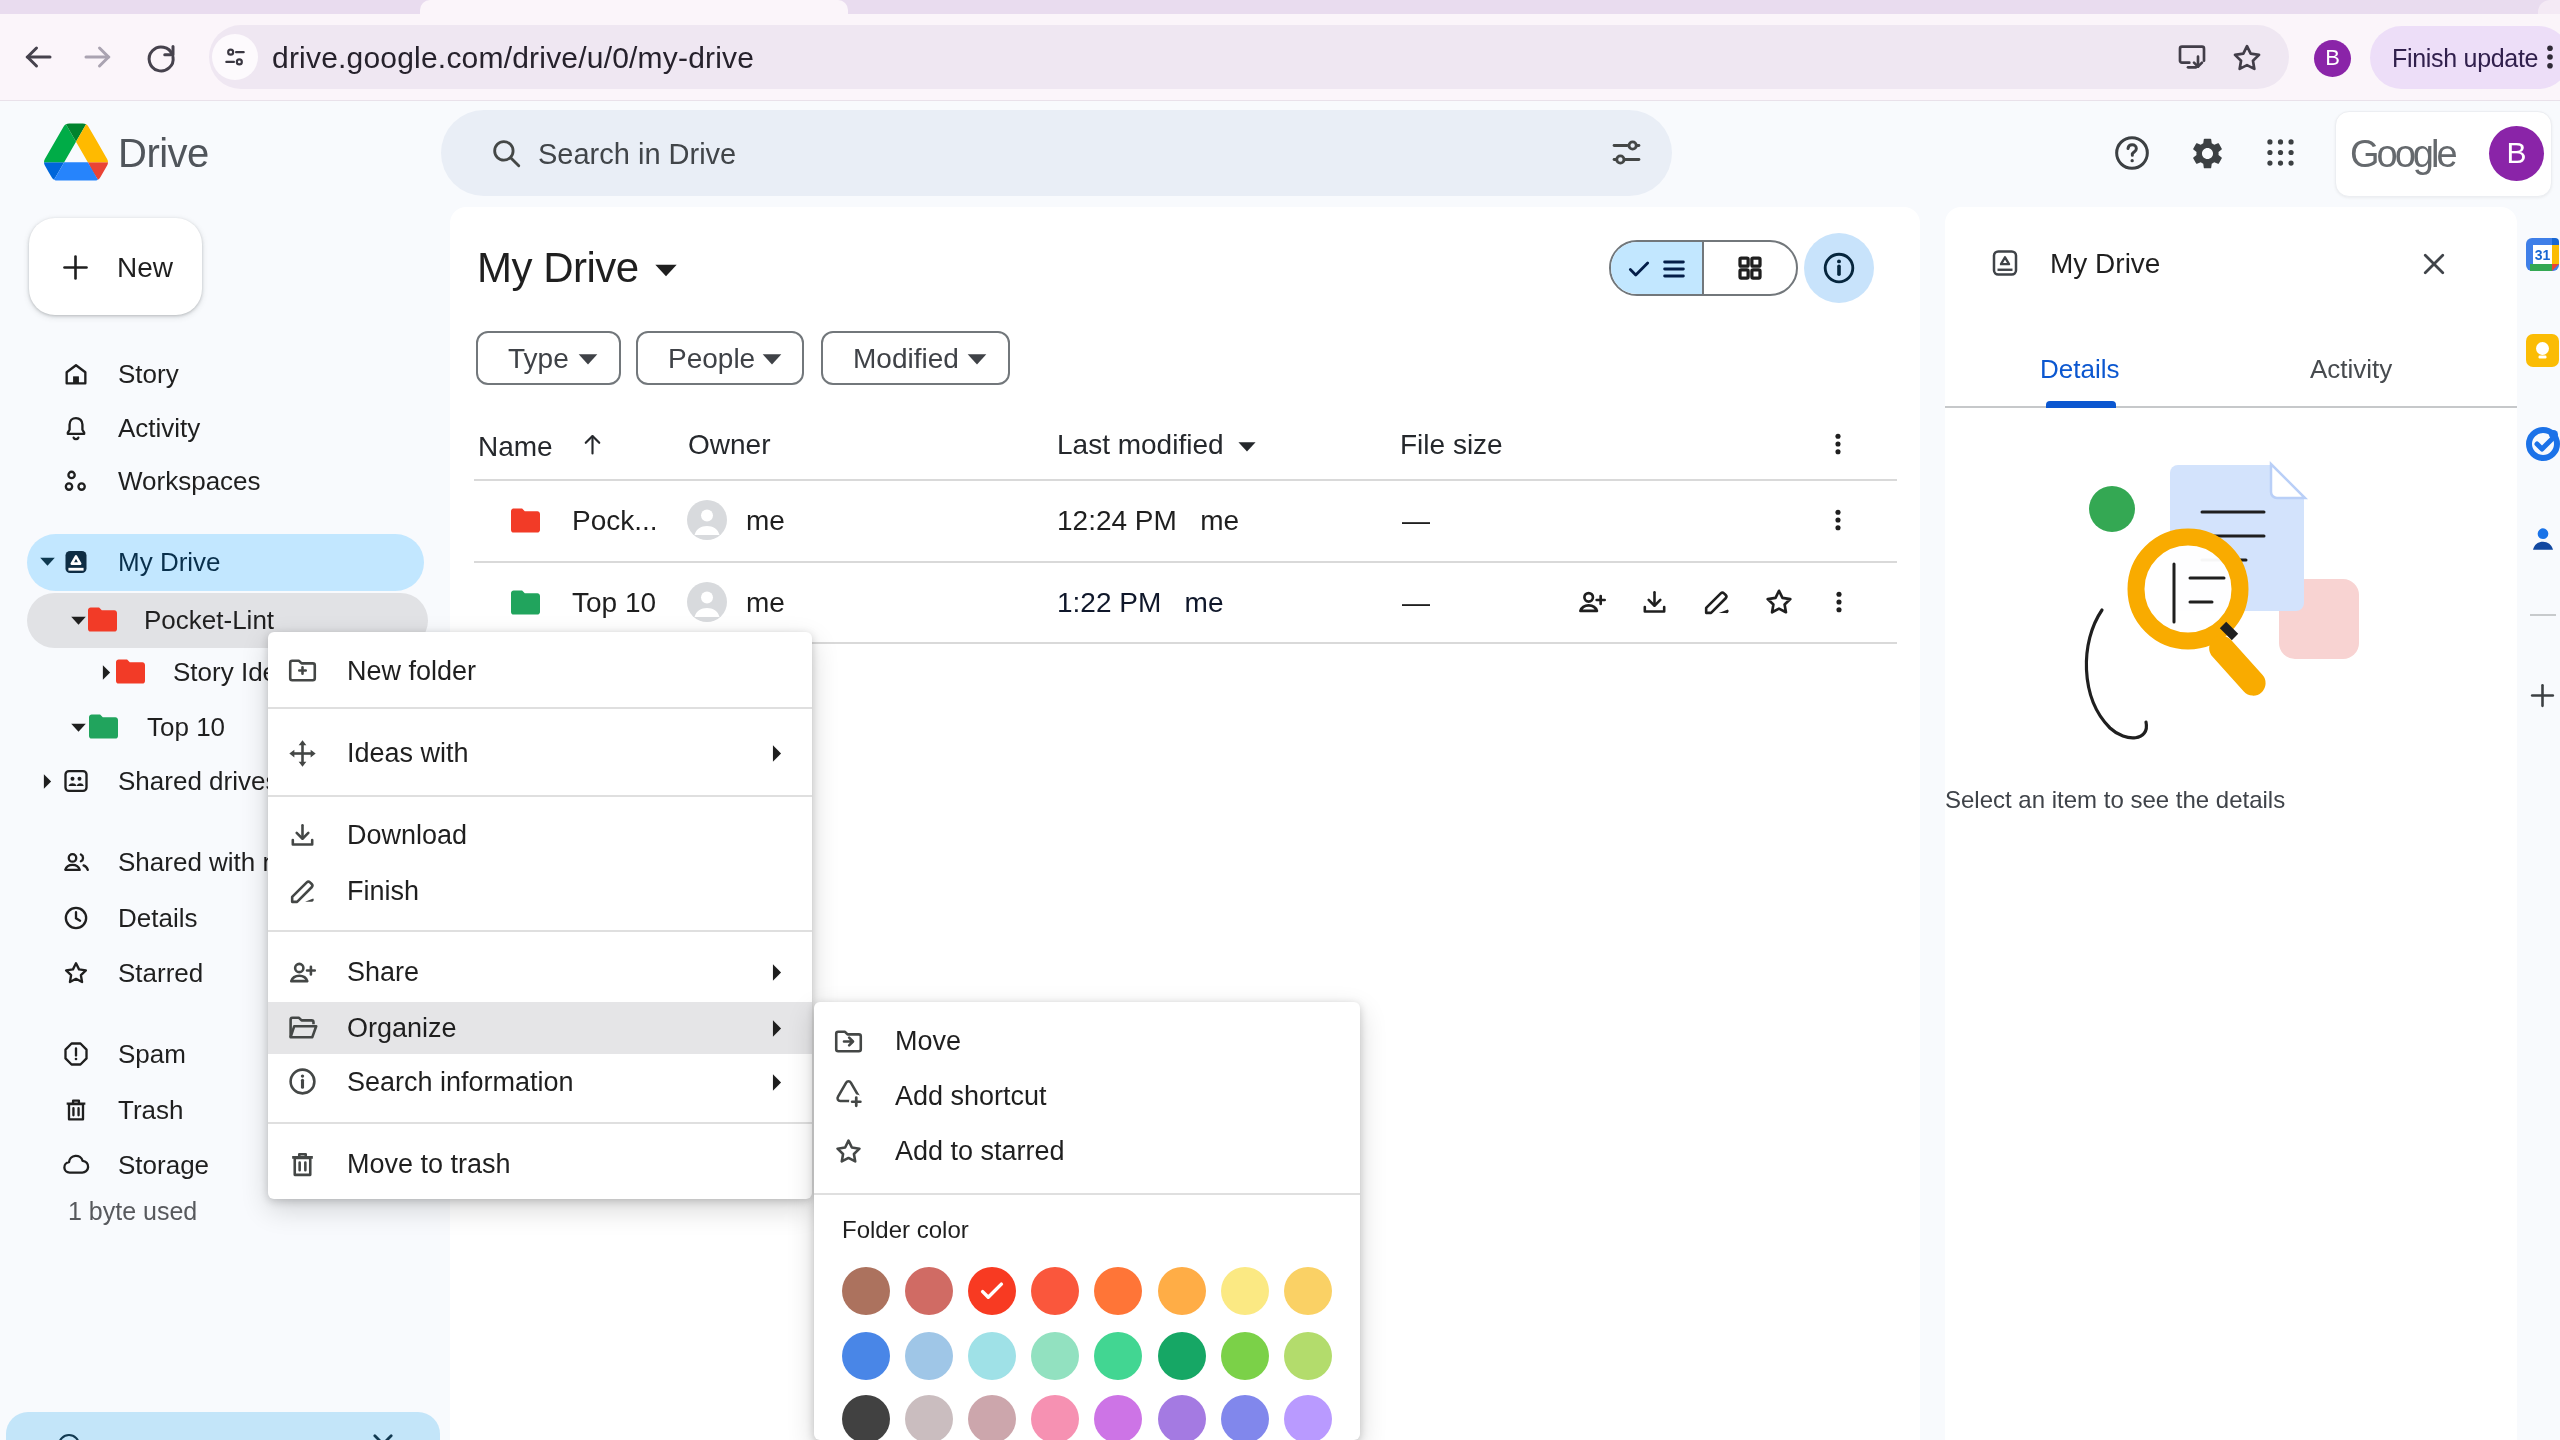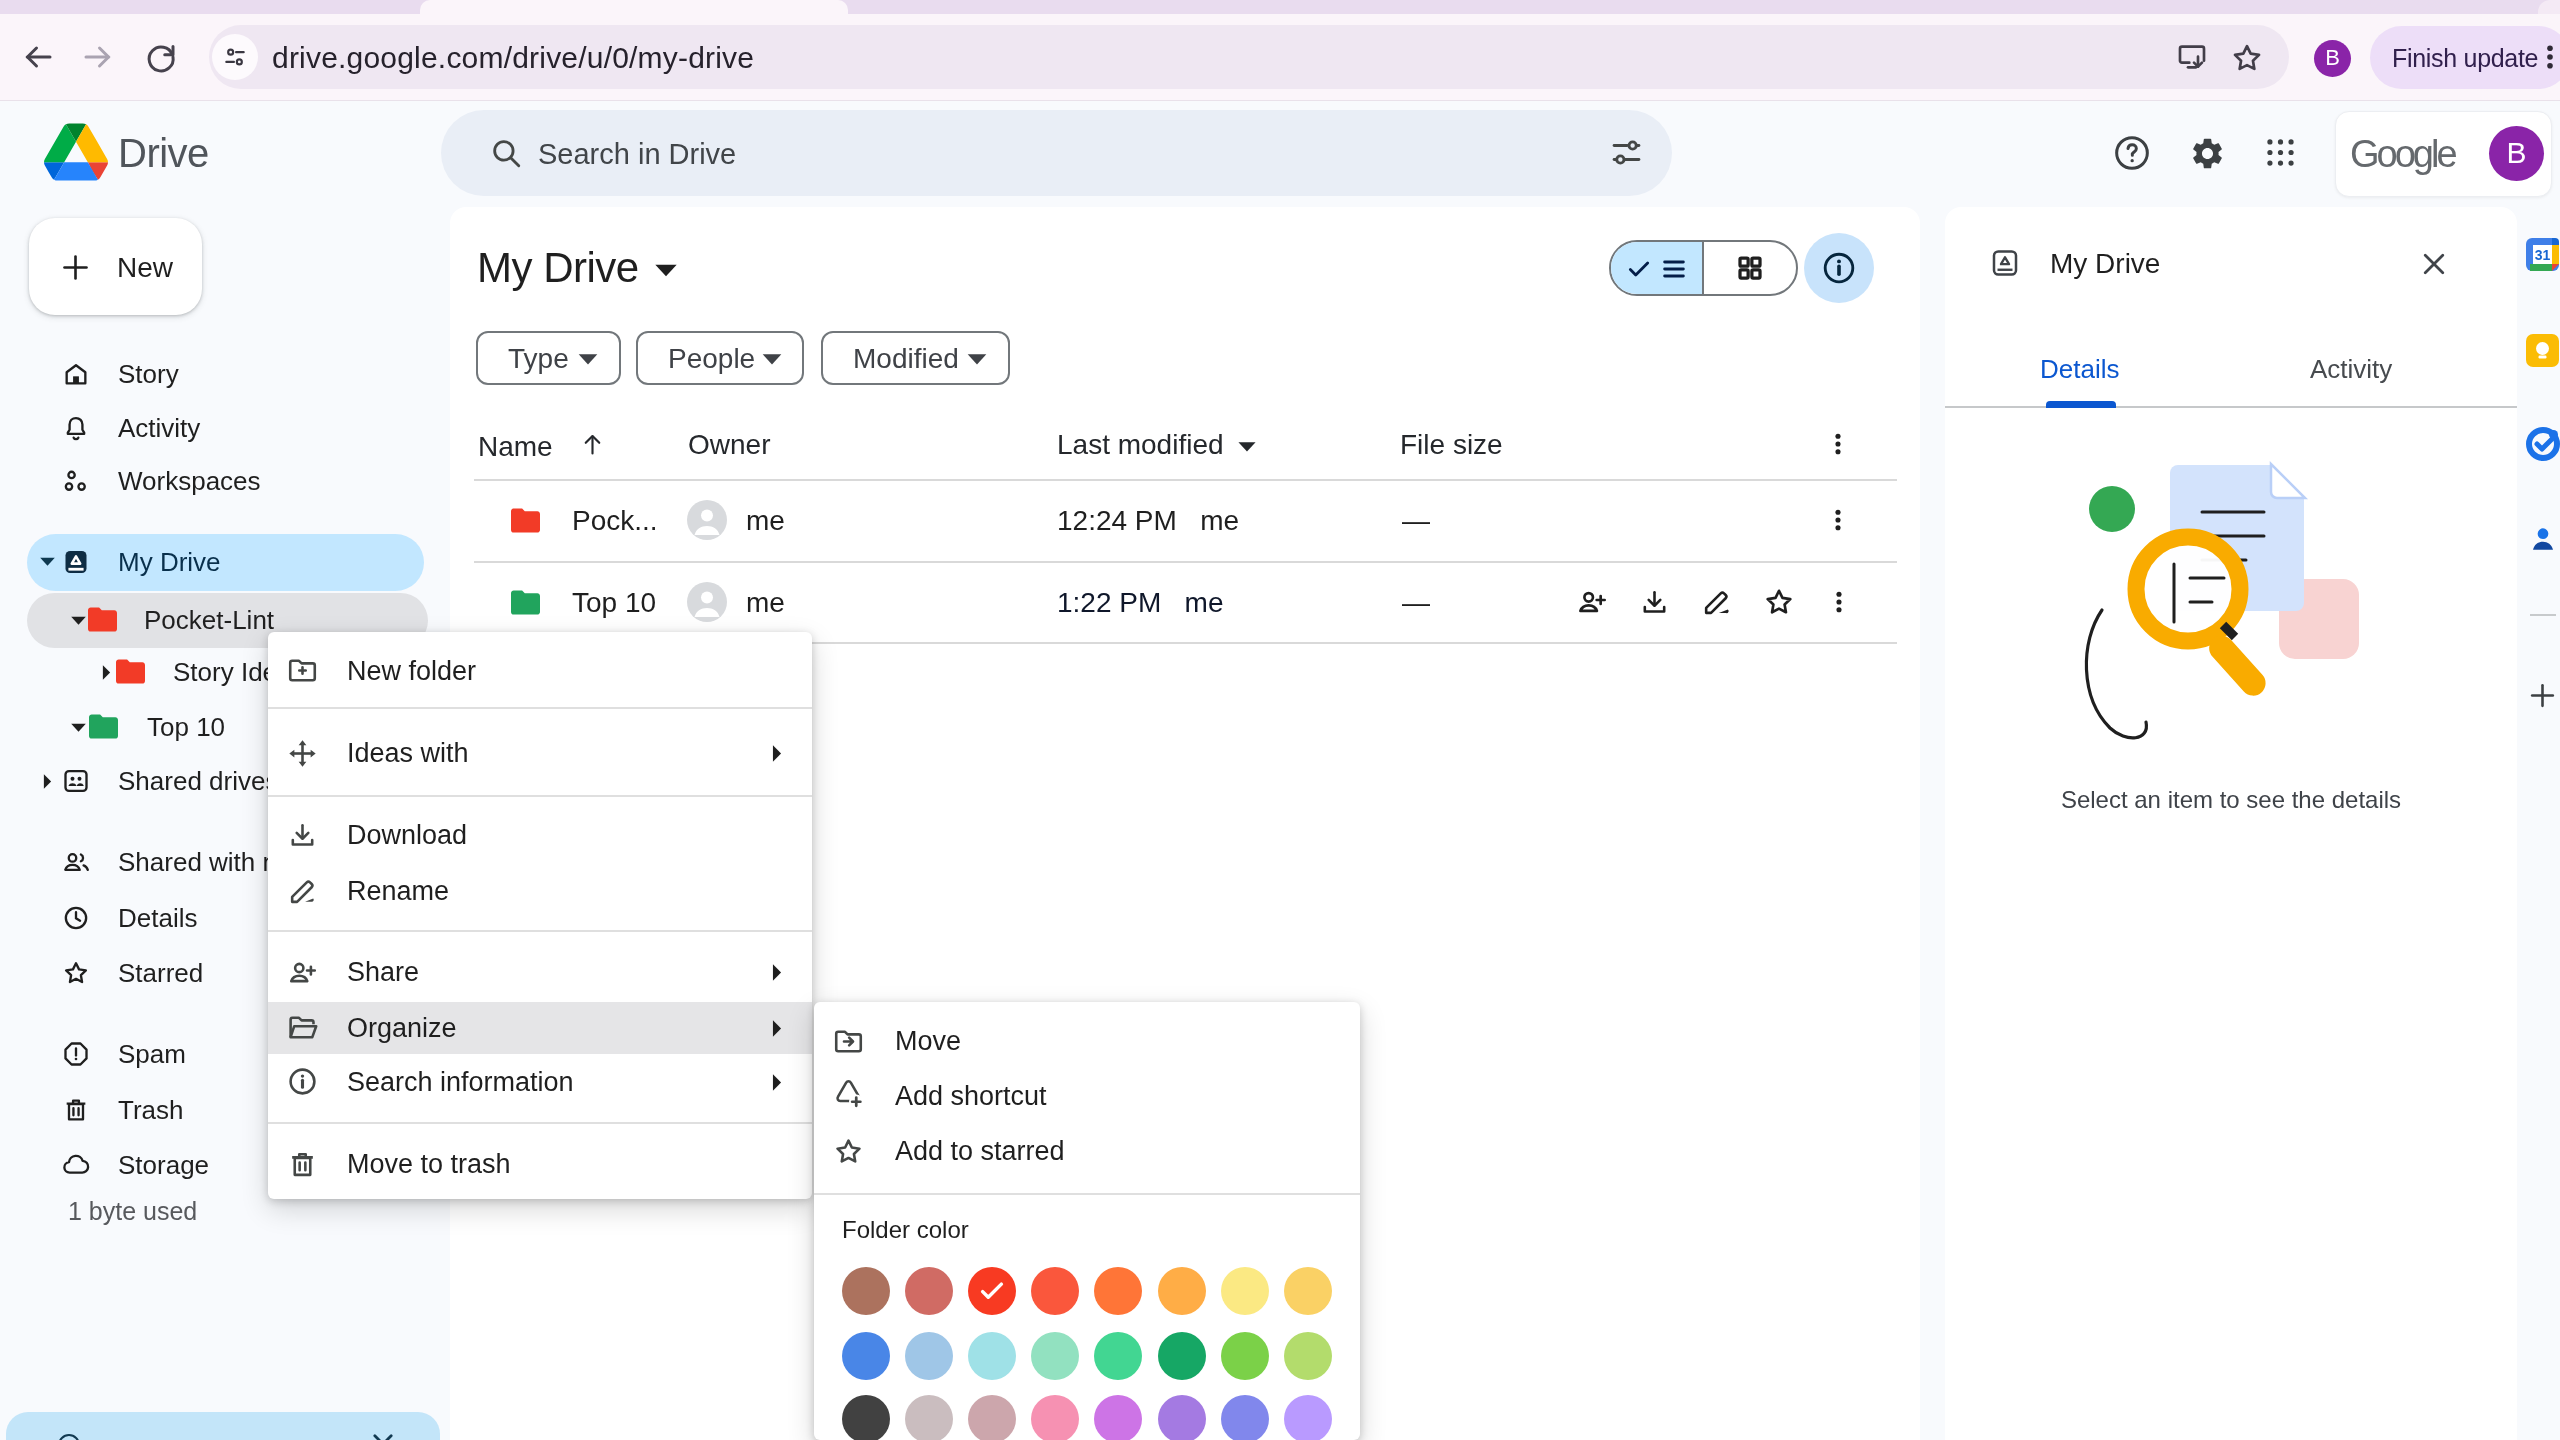--- a/index.html
+++ b/index.html
@@ -367,21 +367,21 @@
 <svg class="abs" style="left:287px;top:820px" width="31" height="31" viewBox="0 0 24 24" fill="none" stroke="#444746" stroke-width="2" stroke-linecap="round" stroke-linejoin="round">
     <path d="M12 4v10"></path>
     <path d="M7.5 10 12 14.5 16.5 10"></path>
     <path d="M4.5 15.5V19h15v-3.5"></path>
   </svg>
 <div class="abs txt cy" style="left:347px;top:835px;font-size:27px">Download</div>
 <svg class="abs" style="left:287px;top:876px" width="31" height="31" viewBox="0 0 24 24" fill="none" stroke="#444746" stroke-width="2" stroke-linejoin="round">
     <path d="M4 16.2 15.3 4.9a1.8 1.8 0 0 1 2.5 0l1.3 1.3a1.8 1.8 0 0 1 0 2.5L7.8 20H4z"></path>
     <path d="M14 20l6.3-2.5a1.5 1.5 0 0 1-1.3 2.5z" fill="#444746" stroke="none"></path>
   </svg>
-<div class="abs txt cy" style="left:347px;top:891px;font-size:27px">Rename</div>
+<div class="abs txt cy" style="left:347px;top:891px;font-size:27px">Finish</div>
 <div class="abs" style="left:268px;top:930px;width:544px;height:1.5px;background:#dfdfdf"></div>
 <svg class="abs" style="left:287px;top:957px" width="31" height="31" viewBox="0 0 24 24" fill="none" stroke="#444746" stroke-width="2">
     <circle cx="9.5" cy="8.5" r="3.2"></circle>
     <path d="M3.3 18.7c.9-2.8 3.3-4.2 6.2-4.2 2.9 0 5.3 1.4 6.2 4.2z" stroke-linejoin="round"></path>
     <path d="M18.5 7.5v6M15.5 10.5h6" stroke-linecap="round"></path>
   </svg>
 <div class="abs txt cy" style="left:347px;top:972px;font-size:27px">Share</div>
 <svg class="abs" style="left:770px;top:963px" width="14" height="19" viewBox="0 0 9 14" fill="#1f1f1f">
     <path d="M1.5 1l6 6-6 6z"></path>
   </svg>
@@ -485,21 +485,21 @@
     <path d="M142 62 h62 M142 86 h62 M142 110 h44" stroke="#1f1f1f" stroke-width="3" stroke-linecap="round"></path>
   </g>
   <g>
     <circle cx="128" cy="139" r="52" fill="#fff" fill-opacity="0.96"></circle>
     <path d="M114 114 v58 M130 128 h34 M130 152 h22" stroke="#1f1f1f" stroke-width="3" stroke-linecap="round"></path>
     <circle cx="128" cy="139" r="52" fill="none" stroke="#F9AB00" stroke-width="17"></circle>
     <path d="M163 175 l12 12" stroke="#1f1f1f" stroke-width="9"></path>
     <rect x="165" y="180" width="25" height="72" rx="12.5" fill="#F9AB00" transform="rotate(-42 177 216)"></rect>
   </g>
 </svg>
-<div class="abs txt" style="left:1945px;top:788px;width:572px;text-align:center;font-size:24px;color:#3f4349">Select an item to see the details</div>
+<div class="abs txt" style="left:1945px;top:788px;width:572px;text-align:left;font-size:24px;color:#3f4349">Select an item to see the details</div>
 
 <svg class="abs" style="left:2526px;top:238px" width="33" height="33" viewBox="0 0 33 33">
   <rect x="0" y="0" width="33" height="33" rx="6" fill="#3F7FE8"></rect>
   <path d="M26 0 h3 a4 4 0 0 1 4 4 v22 h-7 z" fill="#1A5BBF" opacity="0"></path>
   <rect x="26" y="4" width="7" height="22" fill="#FBBC04"></rect>
   <rect x="4" y="26" width="22" height="7" fill="#34A853"></rect>
   <path d="M26 26 h7 l-7 7 z" fill="#EA4335"></path>
   <path d="M26 0h3a4 4 0 0 1 4 4v3h-7z" fill="#1967D2"></path>
   <rect x="7" y="7" width="19" height="19" fill="#fff"></rect>
   <text x="16.5" y="21.5" font-family="Liberation Sans" font-size="14" font-weight="bold" fill="#1967D2" text-anchor="middle">31</text>

